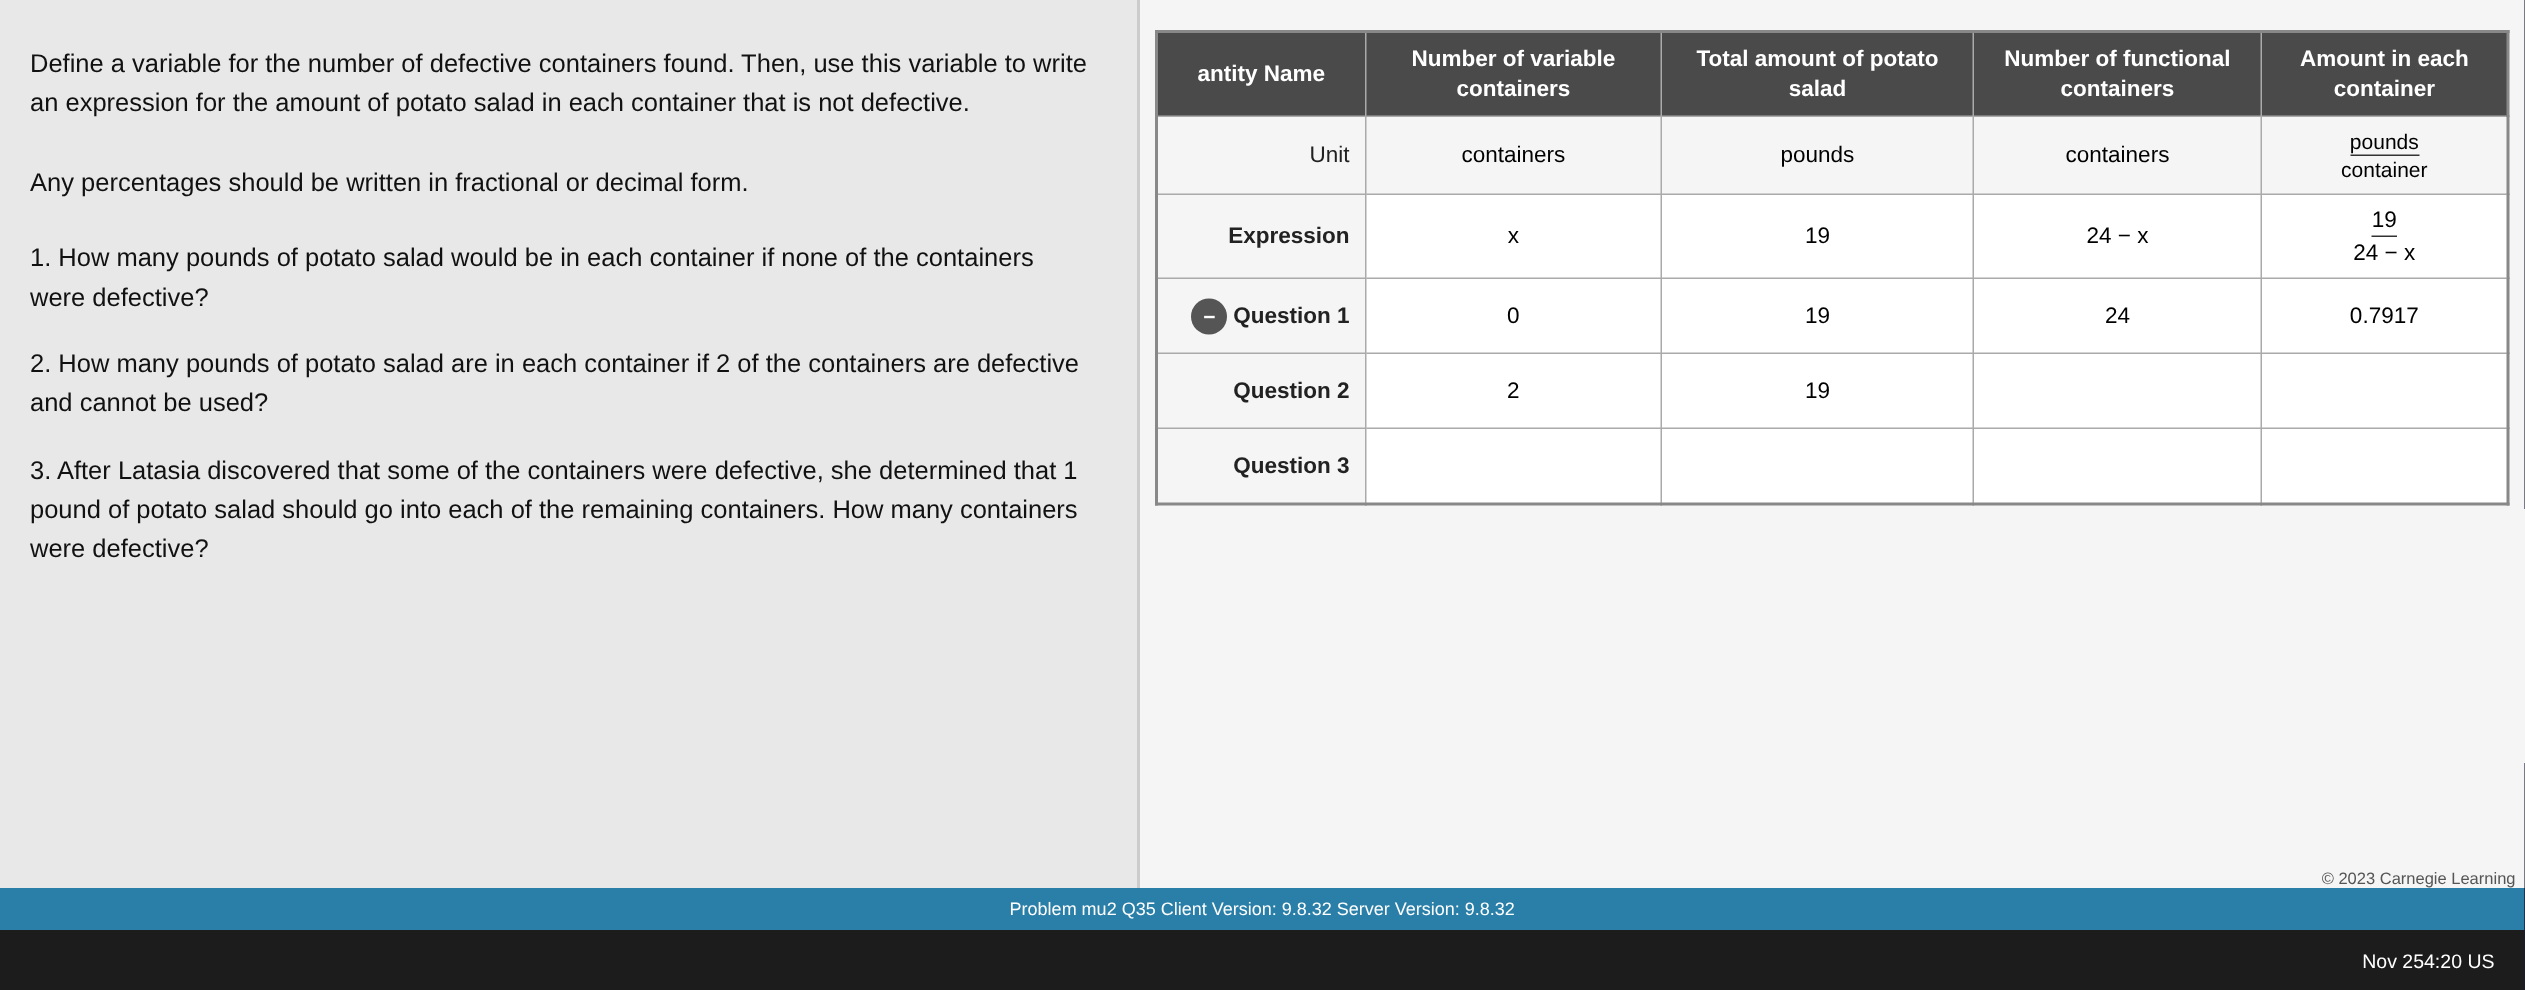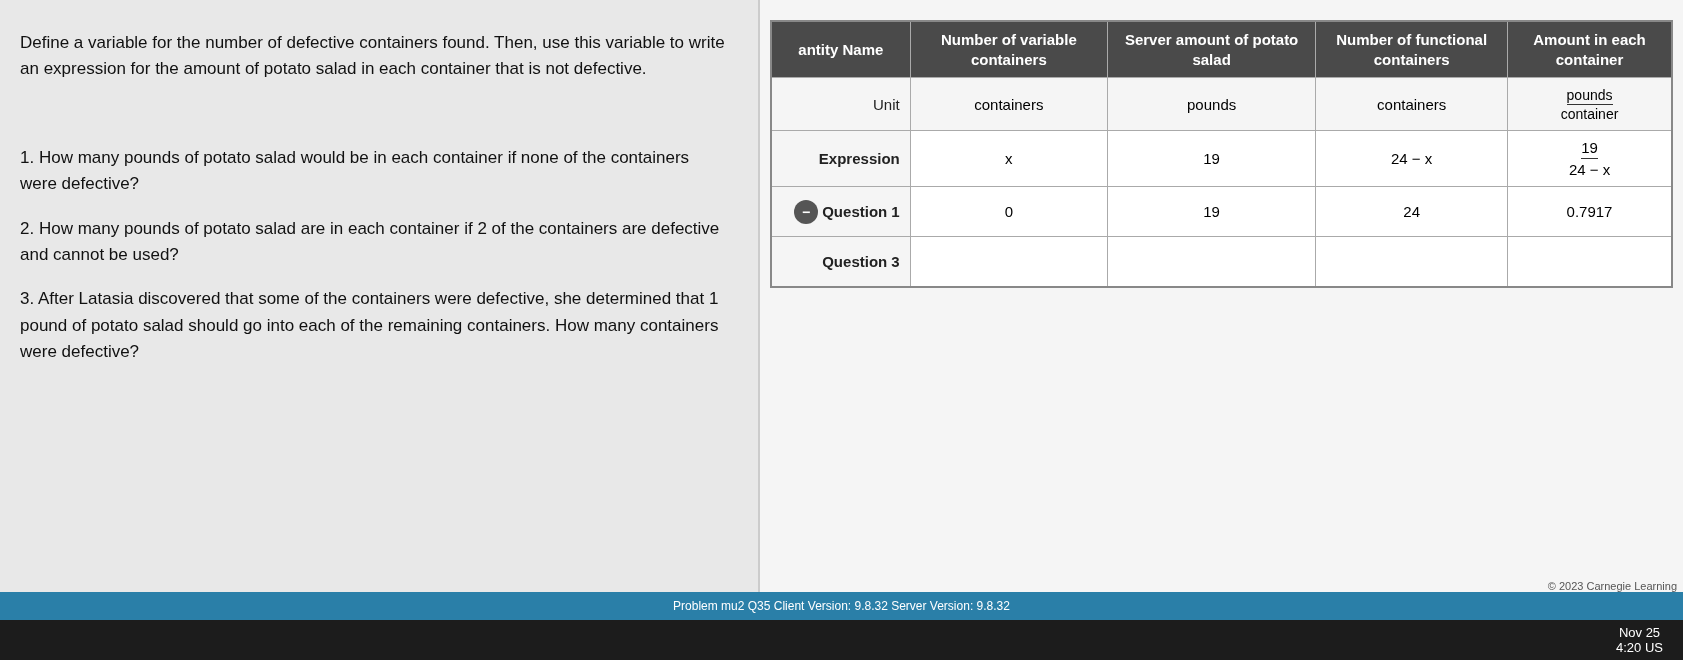--- a/index.html
+++ b/index.html
@@ -24,21 +24,21 @@
       width: 760px;
       background: #e8e8e8;
       padding: 30px 30px 20px 20px;
       font-size: 17px;
       color: #111;
       line-height: 1.55;
       border-right: 2px solid #ccc;
     }
 
     .left-panel .intro-text {
-      margin-bottom: 36px;
+      margin-bottom: 24px;
     }
 
     .left-panel .question-block {
       margin-bottom: 18px;
     }
 
     
     .right-panel {
       flex: 1;
       background: #f5f5f5;
@@ -171,59 +171,59 @@
       justify-content: flex-end;
       padding: 0 20px;
       font-size: 13px;
       color: #fff;
       gap: 16px;
     }
 
     .taskbar-icons {
       display: flex;
       align-items: center;
-      flex-direction: column;
     }
 
     .copyright-bar {
       position: absolute;
       bottom: 68px;
       right: 6px;
       font-size: 11px;
       color: #555;
     }
   </style>
 </head>
 <body>
 
 <div class="main-content">
 
   <div class="left-panel">
     <div class="intro-text">
       <span>Define a variable for the number of defective containers found. Then, use this variable to write an expression for the amount of potato salad in each container that is not defective.</span>
       <br><br>
+      <span>Any percentages should be written in fractional or decimal form.</span>
     </div>
     <div class="question-block">
       <span>1.  How many pounds of potato salad would be in each container if none of the containers were defective?</span>
     </div>
     <div class="question-block">
       <span>2.  How many pounds of potato salad are in each container if 2 of the containers are defective and cannot be used?</span>
     </div>
     <div class="question-block">
       <span>3.  After Latasia discovered that some of the containers were defective, she determined that 1 pound of potato salad should go into each of the remaining containers. How many containers were defective?</span>
     </div>
   </div>
 
   <div class="right-panel">
     <table class="table-wrapper">
       <thead>
         <tr>
           <th style="width:110px; background:#4a4a4a;">antity Name</th>
           <th style="width:180px;">Number of variable containers</th>
-          <th style="width:190px;">Server amount of potato salad</th>
+          <th style="width:190px;">Total amount of potato salad</th>
           <th style="width:175px;">Number of functional containers</th>
           <th style="width:150px;">Amount in each container</th>
         </tr>
       </thead>
       <tbody>
 
         <tr class="unit-row">
           <td class="row-label">Unit</td>
           <td>containers</td>
           <td>pounds</td>
@@ -255,20 +255,27 @@
               <span class="q1-circle">−</span>
               <span>Question 1</span>
             </div>
           </td>
           <td>0</td>
           <td>19</td>
           <td>24</td>
           <td>0.7917</td>
         </tr>
 
+        <tr class="q2-row">
+          <td class="row-label">Question 2</td>
+          <td>2</td>
+          <td>19</td>
+          <td></td>
+          <td></td>
+        </tr>
 
         <tr class="q3-row">
           <td class="row-label">Question 3</td>
           <td></td>
           <td></td>
           <td></td>
           <td></td>
         </tr>
       </tbody>
     </table>

